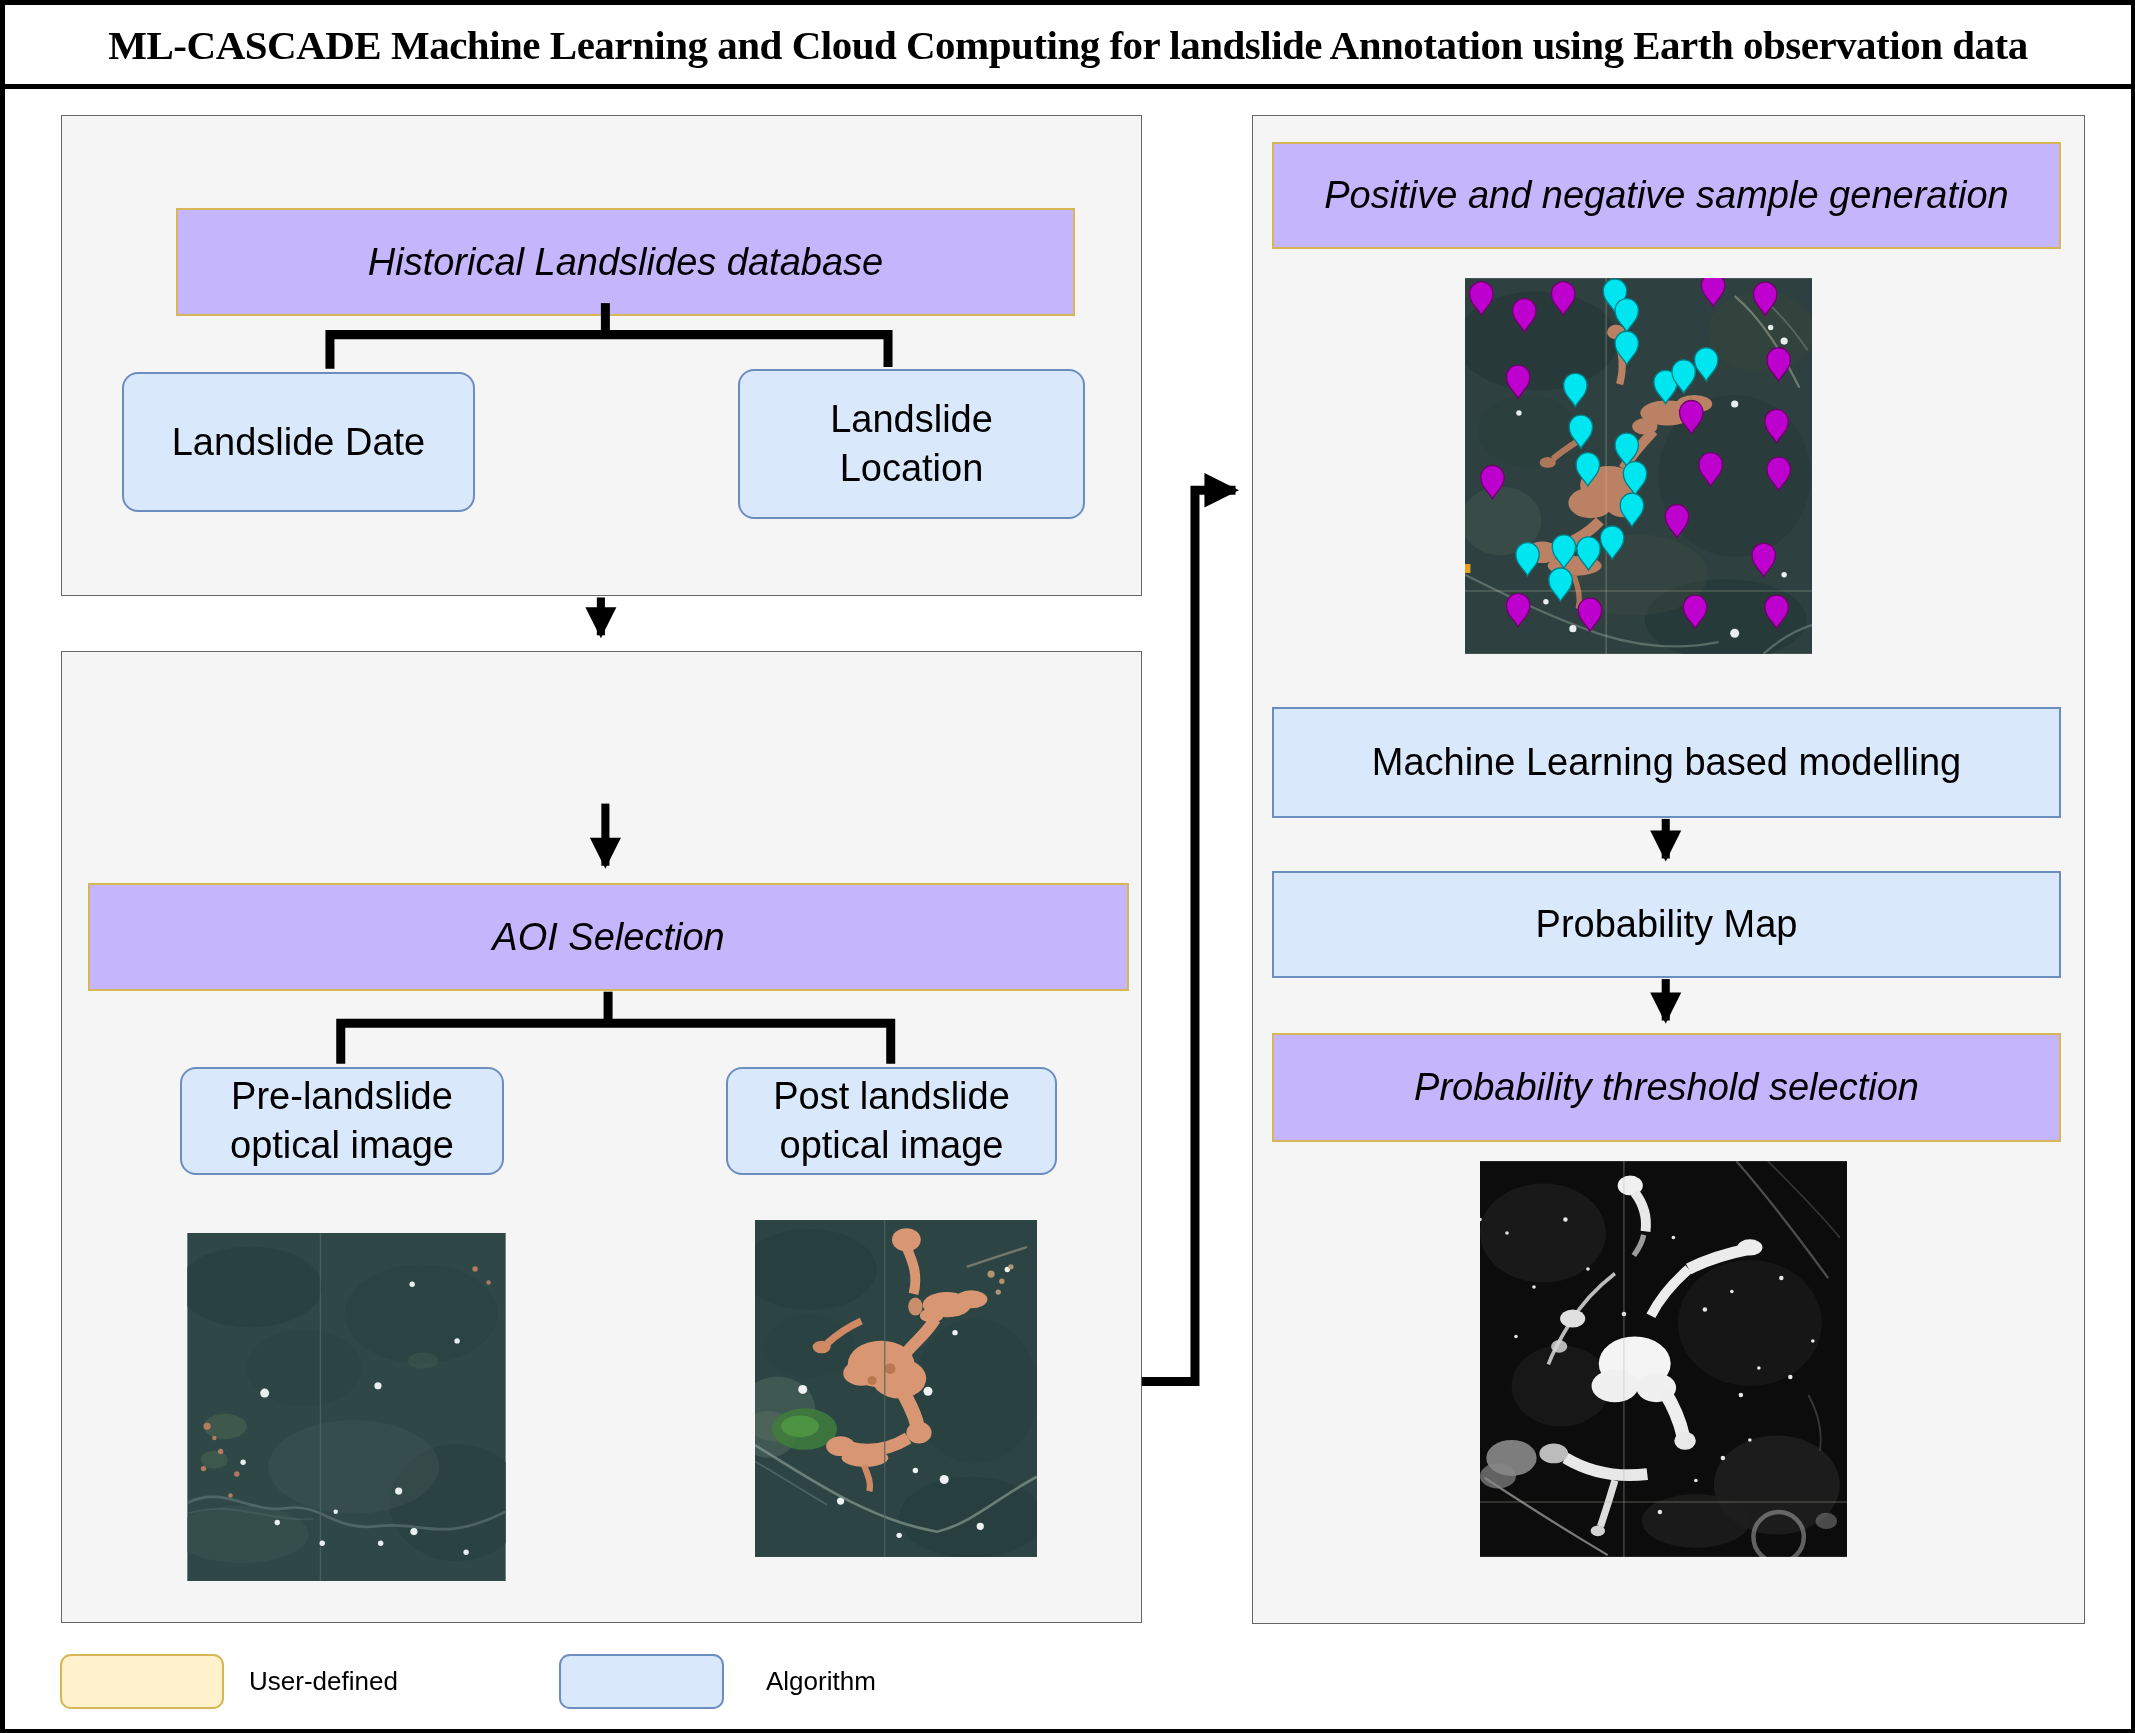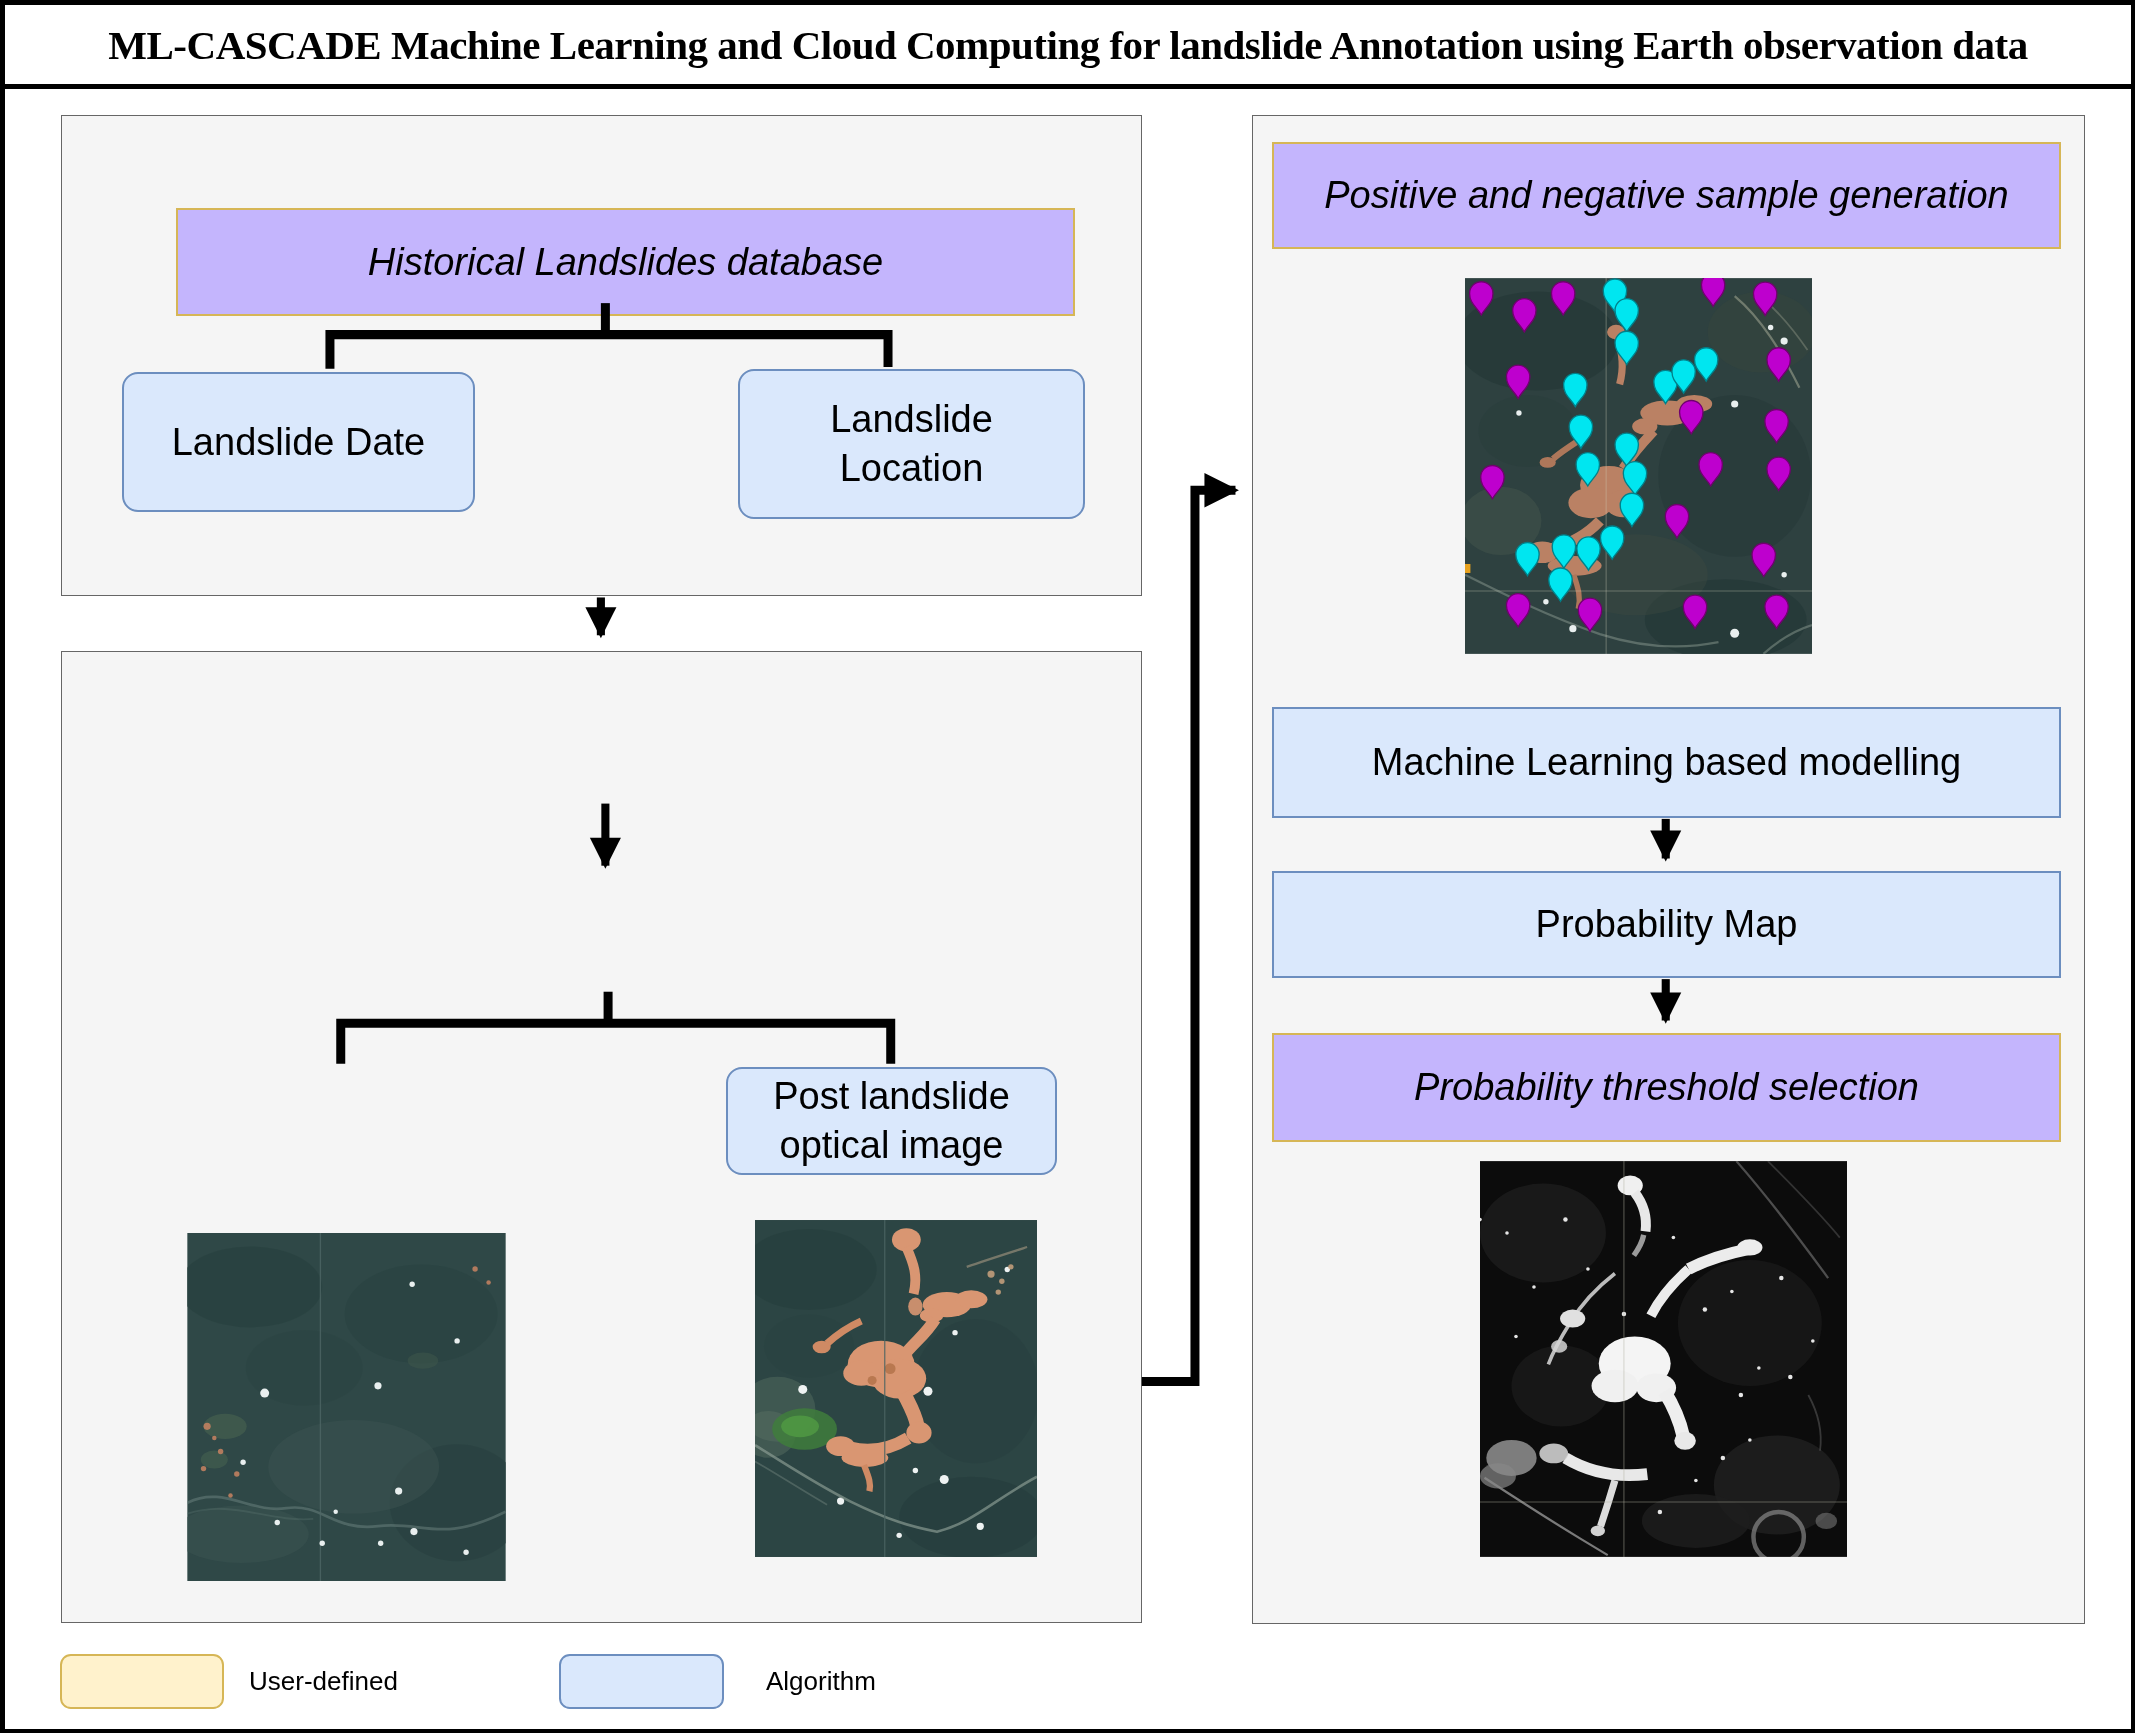--- a/index.html
+++ b/index.html
@@ -65,20 +65,22 @@
   <div class="title-bar">ML-CASCADE Machine Learning and Cloud Computing for landslide Annotation using Earth observation data</div>
   <div class="title-rule"></div>
 
   <div class="panel" id="panel-db">
     <div class="node user-defined" id="box-hist">Historical Landslides database</div>
     <div class="node algorithm rounded" id="box-date">Landslide Date</div>
     <div class="node algorithm rounded" id="box-loc">Landslide Location</div>
   </div>
 
   <div class="panel" id="panel-aoi">
+    <div class="node user-defined" id="box-aoisel">AOI Selection</div>
+    <div class="node algorithm rounded" id="box-pre">Pre-landslide optical image</div>
     <div class="node algorithm rounded" id="box-post">Post landslide optical image</div>
 
     <svg id="img-pre" viewBox="0 0 354 387">
       <rect width="354" height="387" fill="#2f4847"></rect>
       <g>
         <ellipse cx="70" cy="60" rx="80" ry="45" fill="#273f3e" opacity="0.6"></ellipse>
         <ellipse cx="260" cy="90" rx="85" ry="55" fill="#2a4342" opacity="0.7"></ellipse>
         <ellipse cx="300" cy="300" rx="75" ry="65" fill="#283f3f" opacity="0.6"></ellipse>
         <ellipse cx="130" cy="150" rx="65" ry="42" fill="#2b4443" opacity="0.6"></ellipse>
         <ellipse cx="185" cy="260" rx="95" ry="52" fill="#3a5250" opacity="0.55"></ellipse>

